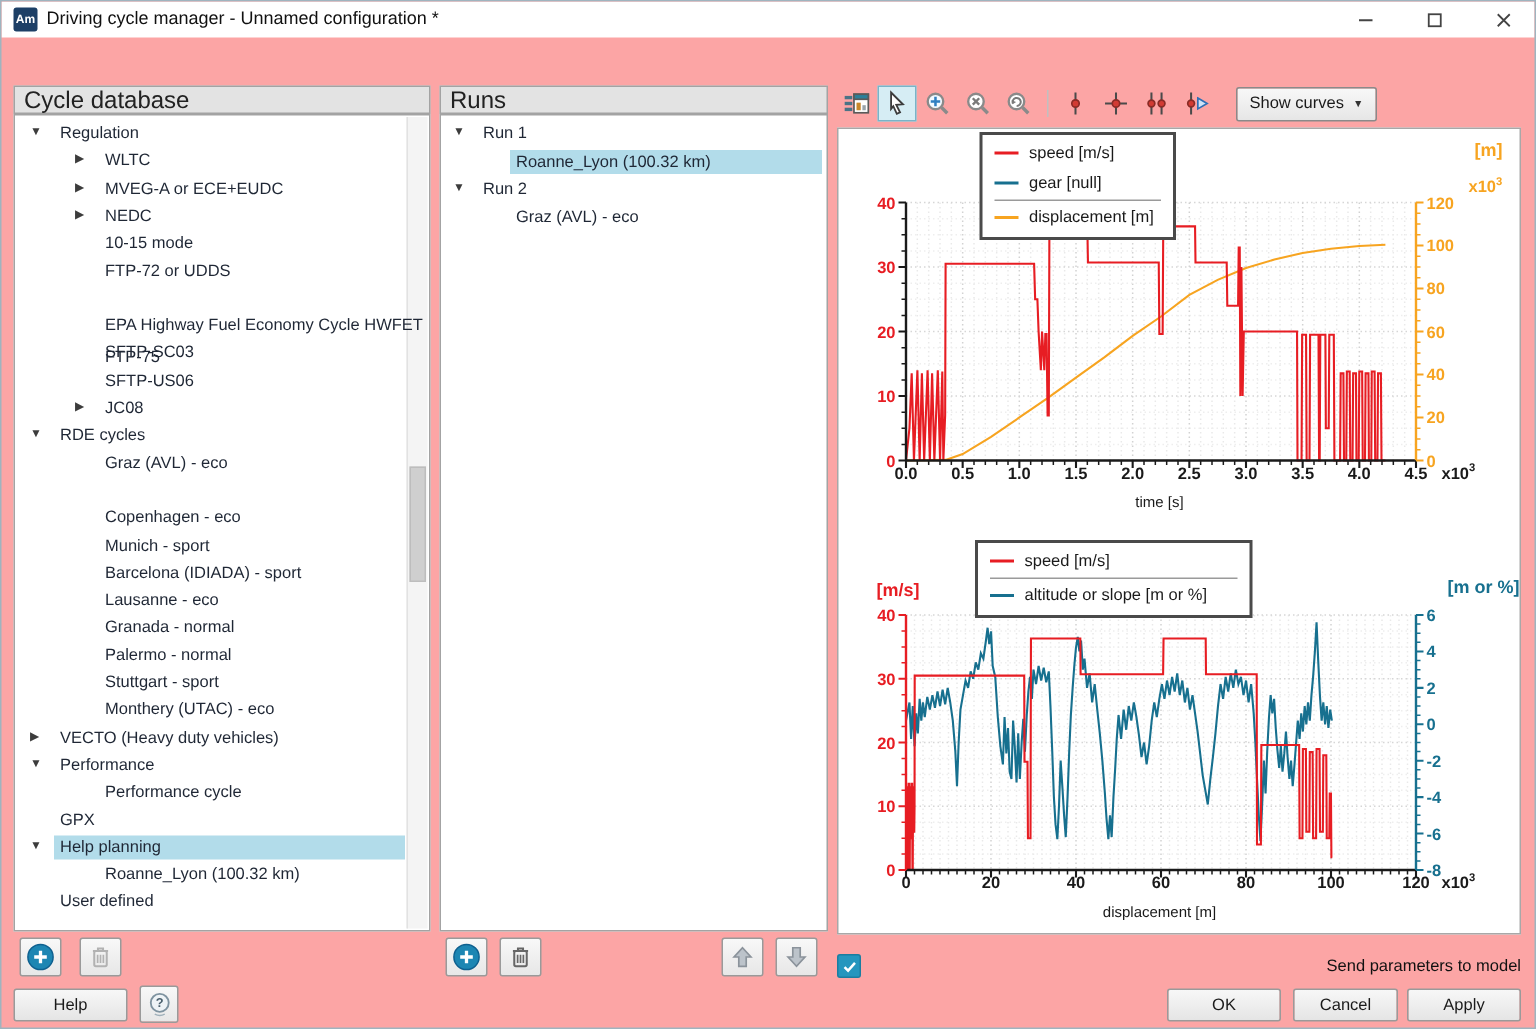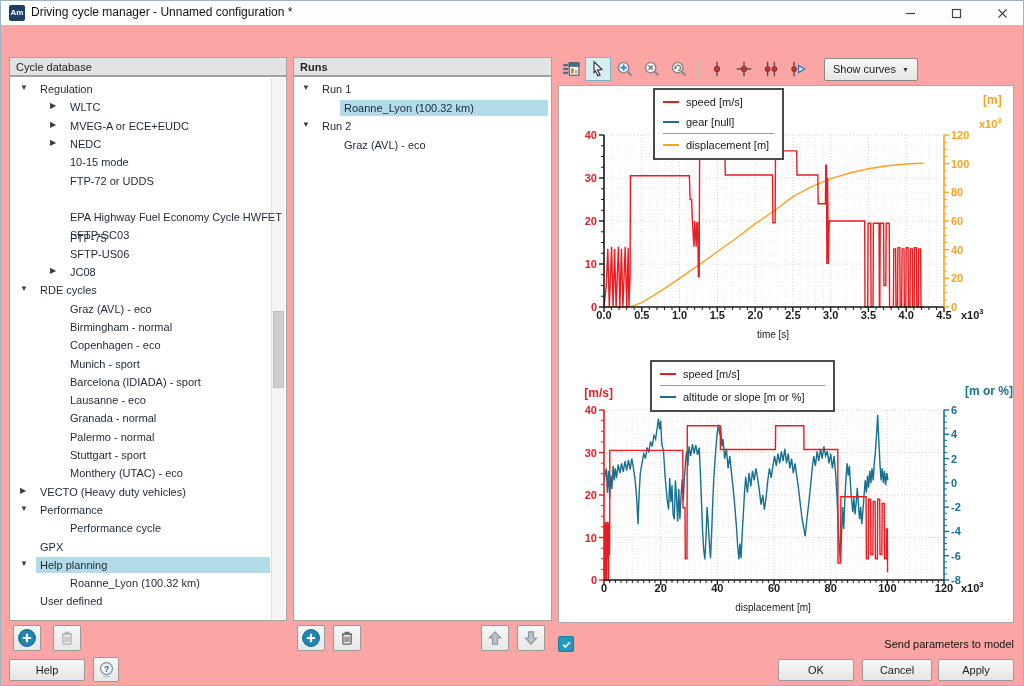--- a/index.html
+++ b/index.html
@@ -7,21 +7,21 @@
     font-family:"Liberation Sans",sans-serif;box-sizing:border-box;border:1px solid #9fb4bf;}
   .titlebar{position:absolute;top:0;left:0;right:0;height:24px;background:#fff;}
   .app-icon{position:absolute;left:8px;top:4px;width:16px;height:16px;background:#1d3f66;border-radius:2px;
     color:#fff;font-size:8px;font-weight:bold;text-align:center;line-height:16px;}
   .title-text{position:absolute;left:30px;top:4px;font-size:12px;color:#111;}
   .winbtn{position:absolute;top:0;width:46px;height:24px;display:flex;align-items:center;justify-content:center;color:#444;}
   .menubar{position:absolute;top:24px;left:0;right:0;height:22px;background:#fff;border-bottom:1px solid #d9e6ec;}
   .menu-item{display:inline-block;padding:3px 9px;font-size:12px;color:#111;margin-left:2px;}
   .menu-item u{text-decoration:underline;}
   .panel-header{position:absolute;height:19px;background:#e3e3e3;border:1px solid #a3a3a3;
-    font-size:11px;color:#222;line-height:19px;padding-left:6px;box-sizing:border-box;}
+    font-size:16px;color:#222;line-height:19px;padding-left:6px;box-sizing:border-box;}
   .tree-box{position:absolute;background:#fff;border:1px solid #a3a3a3;box-sizing:border-box;overflow:hidden;}
   .trow{position:absolute;left:0;right:0;height:18px;}
   .arr{position:absolute;top:3px;font-size:8px;color:#3c3c3c;}
   .tlabel{position:absolute;top:1px;height:16px;line-height:16px;white-space:nowrap;font-size:11px;color:#1f2735;}
   .trow.sel .tlabel{background:#b2dcea;}
   .vscroll{position:absolute;right:1px;top:1px;bottom:1px;width:13px;background:#f4f4f4;border-left:1px solid #e2e2e2;}
   .vthumb{position:absolute;left:1px;right:1px;top:43%;height:14%;background:#cfcfcf;border:1px solid #bdbdbd;}
   .sqbtn{position:absolute;width:28px;height:26px;background:linear-gradient(#f8f8f8,#e7e7e7);
     border:1px solid #9a9a9a;border-radius:2px;display:flex;align-items:center;justify-content:center;box-sizing:border-box;}
   .pushbtn{position:absolute;height:22px;background:linear-gradient(#f7f7f7,#e5e5e5);border:1px solid #9a9a9a;
@@ -116,23 +116,20 @@
         <span class="arr" style="left: 40px;">▶</span>
         <span class="tlabel" style="left: 56px; padding-left: 4px;">JC08</span>
       </div>
       <div class="trow" style="top: 204.3px;">
         <span class="arr" style="left: 10px;">▼</span>
         <span class="tlabel" style="left: 26px; padding-left: 4px;">RDE cycles</span>
       </div>
       <div class="trow" style="top: 222.6px;">
         <span class="tlabel" style="left: 56px; padding-left: 4px;">Graz (AVL) - eco</span>
       </div>
-      <div class="trow" style="top: 240.9px;">
-        <span class="tlabel" style="left: 56px; padding-left: 4px;">Birmingham - normal</span>
-      </div>
       <div class="trow" style="top: 259.2px;">
         <span class="tlabel" style="left: 56px; padding-left: 4px;">Copenhagen - eco</span>
       </div>
       <div class="trow" style="top: 277.5px;">
         <span class="tlabel" style="left: 56px; padding-left: 4px;">Munich - sport</span>
       </div>
       <div class="trow" style="top: 295.8px;">
         <span class="tlabel" style="left: 56px; padding-left: 4px;">Barcelona (IDIADA) - sport</span>
       </div>
       <div class="trow" style="top: 314.1px;">
@@ -182,21 +179,21 @@
       </svg>
   </div>
   <div class="sqbtn" style="left:52px;top:624px;">
     <svg width="18" height="18" viewBox="0 0 16 16">
         <path d="M3.5 4.5 h9 M6.5 4.5 v-1.5 h3 v1.5" fill="none" stroke="#b2b2b2" stroke-width="1.2"></path>
         <rect x="4.3" y="4.5" width="7.4" height="9" rx="1" fill="none" stroke="#b2b2b2" stroke-width="1.2"></rect>
         <path d="M6.3 6.6 v5 M8 6.6 v5 M9.7 6.6 v5" stroke="#b2b2b2" stroke-width="1"></path>
       </svg>
   </div>
 
-  <div class="panel-header" style="left:292px;top:56px;width:259px;font-weight:bold;">
+  <div class="panel-header" style="left:292px;top:56px;width:259px;">
     <span>Runs</span>
   </div>
   <div class="tree-box" style="left:292px;top:75px;width:259px;height:545px;" id="runs-tree">
       <div class="trow" style="top: 3px;">
         <span class="arr" style="left: 8px;">▼</span>
         <span class="tlabel" style="left: 24px; padding-left: 4px;">Run 1</span>
       </div>
       <div class="trow sel" style="top: 21.5px;">
         <span class="tlabel" style="left: 46px; padding-left: 4px; right: 3px;">Roanne_Lyon (100.32 km)</span>
       </div>

